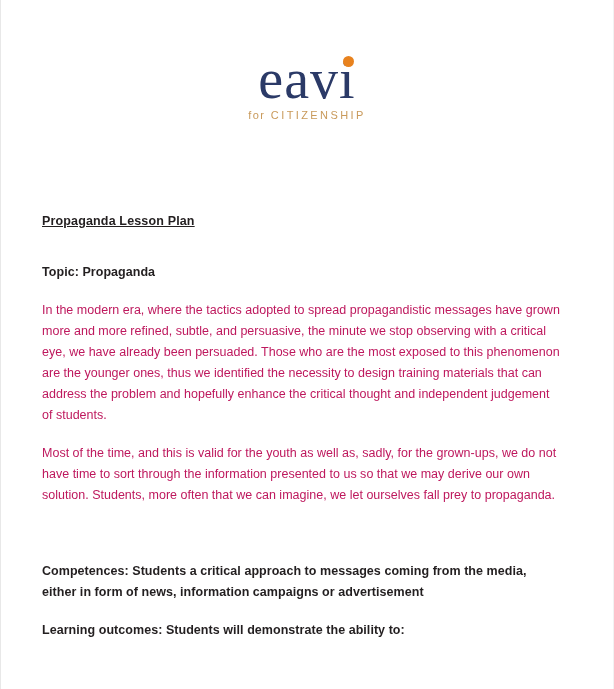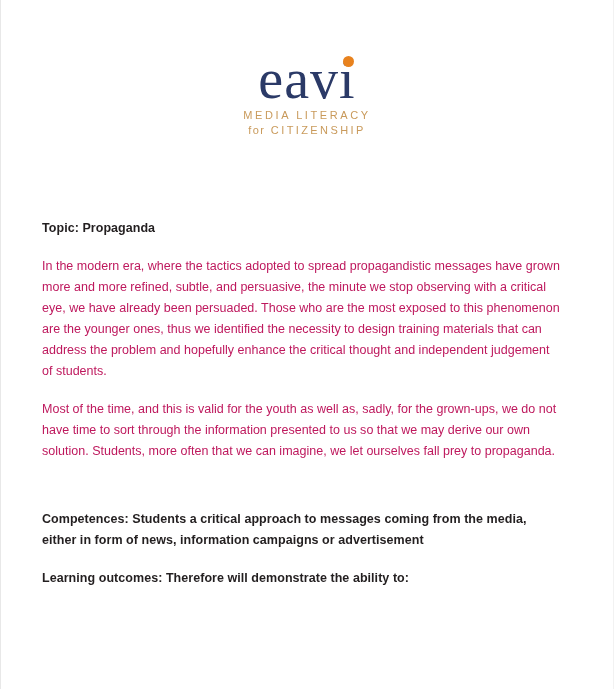--- a/index.html
+++ b/index.html
@@ -82,21 +82,21 @@
     font-weight: bold;
     text-decoration: underline;
     letter-spacing: 0.15px;
     margin: 0 0 34px 0;
   }
 
   .lead {
     font-size: 12.5px;
     font-weight: bold;
     line-height: 21px;
-    margin: 4px 0 17px 0;
+    margin: 12px 0 17px 0;
     letter-spacing: 0.05px;
   }
 
   .para {
     font-size: 12.5px;
     font-weight: 400;
     line-height: 21px;
     margin: 0 0 17px 0;
     color: #be185d;
     letter-spacing: 0.01px;
@@ -107,34 +107,34 @@
 </head>
 <body>
 
 <div class="page">
 
   <div class="logo-block">
     <div class="logo-wordmark">
       <span>eavi</span>
       <span class="logo-dot"></span>
     </div>
-    <div class="logo-tag1">MEDIA LITERACY</div>
     <div class="logo-tag2"><span class="tag-lower">for</span> <span>CITIZENSHIP</span></div>
   </div>
 
   <div class="doc">
 
+    <div class="doc-title">Propaganda Lesson Plan</div>
 
     <p class="lead">Topic: Propaganda</p>
 
 
     <p class="para">In the modern era, where the tactics adopted to spread propagandistic messages have grown more and more refined, subtle, and persuasive, the minute we stop observing with a critical eye, we have already been persuaded. Those who are the most exposed to this phenomenon are the younger ones, thus we identified the necessity to design training materials that can address the problem and hopefully enhance the critical thought and independent judgement of students.</p>
 
     <p class="para">Most of the time, and this is valid for the youth as well as, sadly, for the grown-ups, we do not have time to sort through the information presented to us so that we may derive our own solution. Students, more often that we can imagine, we let ourselves fall prey to propaganda.</p>
 
     <div class="spacer-lg"></div>
 
     <p class="lead">Competences: Students a critical approach to messages coming from the media, either in form of news, information campaigns or advertisement</p>
 
-    <p class="lead">Learning outcomes: Therefore will demonstrate the ability to:</p>
+    <p class="lead">Learning outcomes: Students will demonstrate the ability to:</p>
 
   </div>
 </div>
 
 </body></html>

